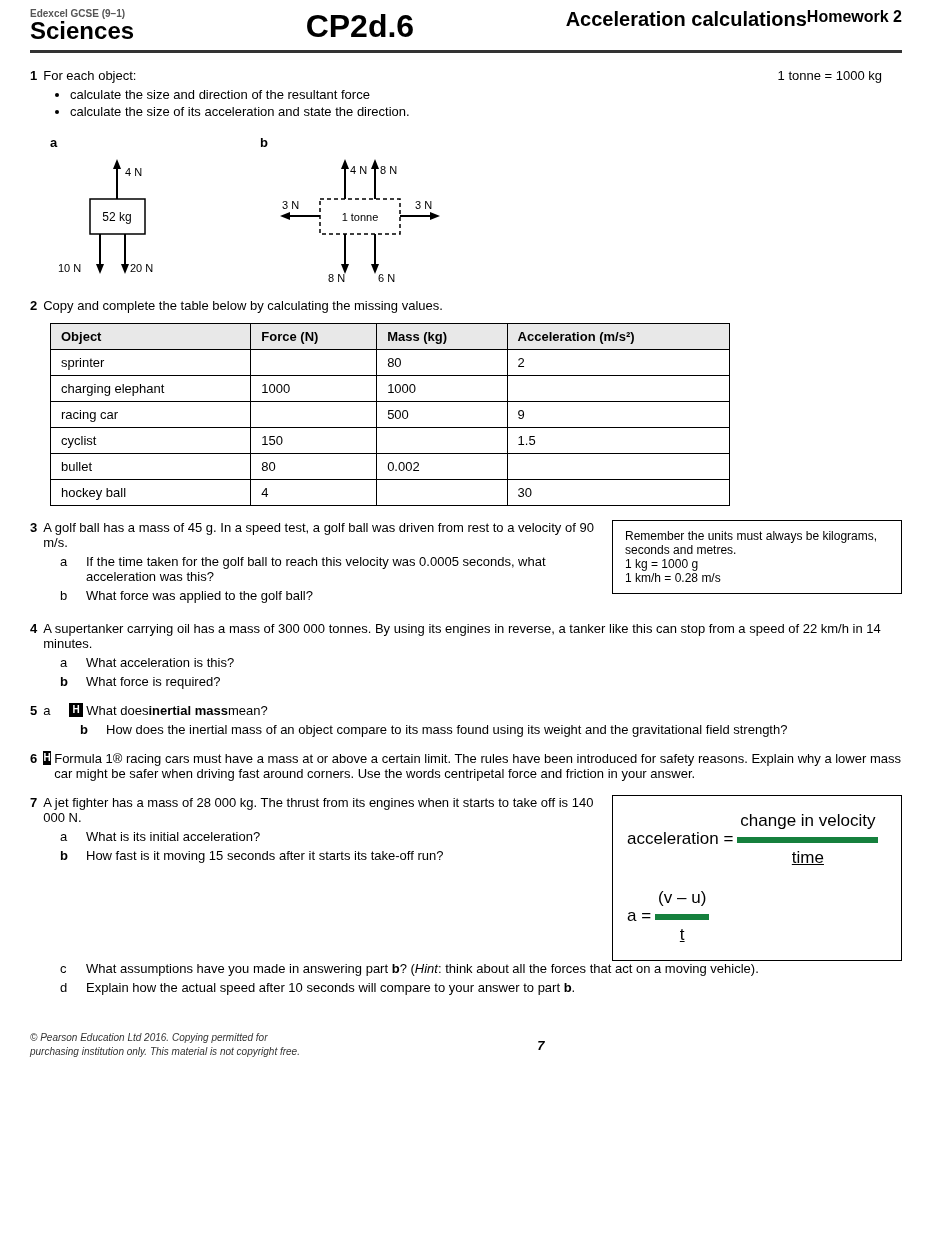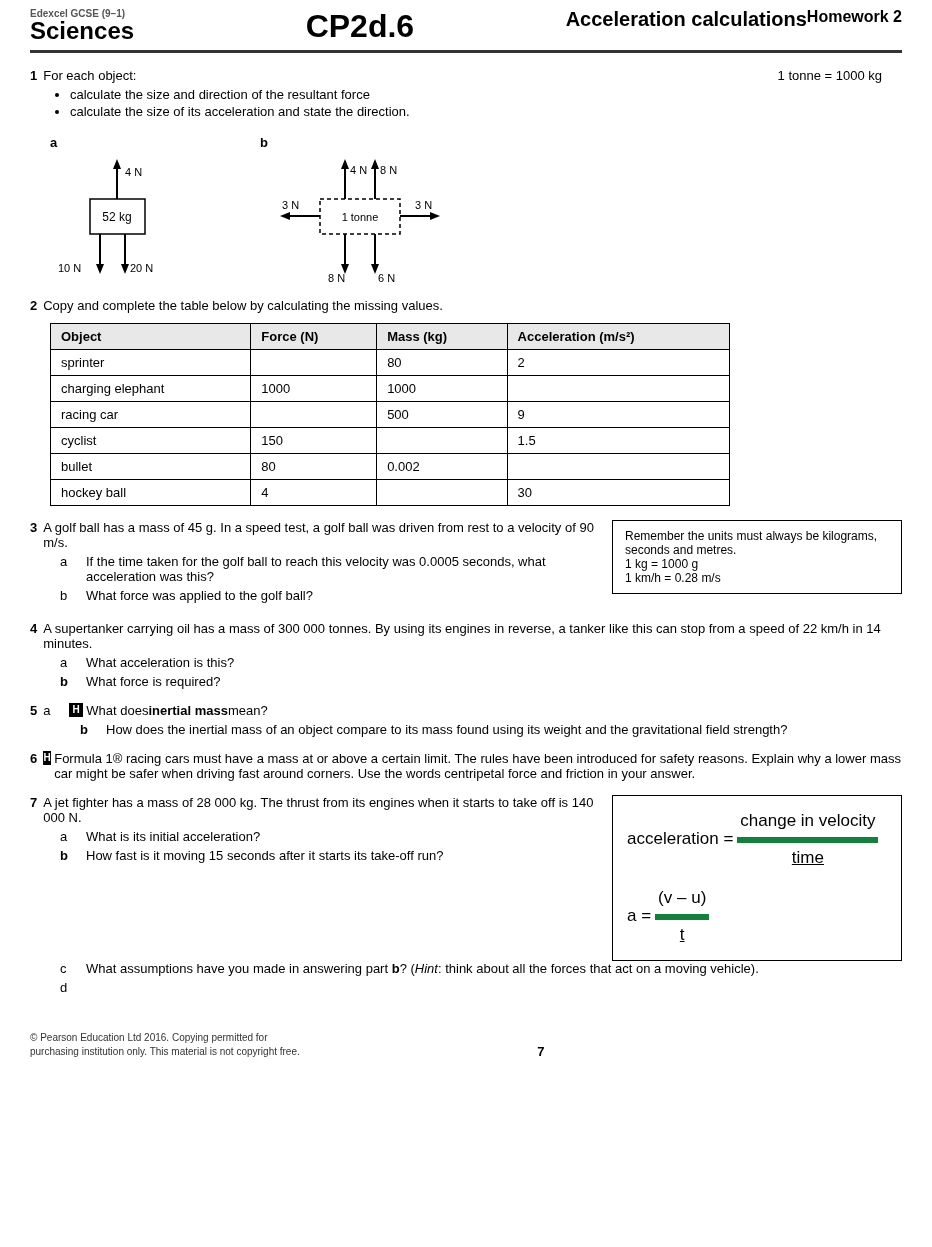--- a/index.html
+++ b/index.html
@@ -205,24 +205,25 @@
       text-align: center;
       line-height: 14px;
       margin-right: 3px;
       vertical-align: middle;
     }
 
     
     .footer {
       display: flex;
       justify-content: space-between;
-      align-items: flex-end;
+      align-items: center;
       margin-top: 30px;
       padding-top: 6px;
       border-top: none;
+      font-style: italic;
     }
     .footer-left {
       font-size: 10px;
       color: #333;
       line-height: 1.4;
     }
     .footer-center {
       font-size: 13px;
       font-weight: bold;
     }
@@ -469,20 +470,21 @@
           </span>
         </div>
       </div>
     </div>
     <div class="sub-q">
       <span class="sub-label">c</span>
       <span>What assumptions have you made in answering part <strong>b</strong>? (<em>Hint</em>: think about all the forces that act on a moving vehicle).</span>
     </div>
     <div class="sub-q">
       <span class="sub-label">d</span>
+      <span>Explain how the actual speed after 10 seconds will compare to your answer to part <strong>b</strong>.</span>
     </div>
   </div>
 
   <div class="footer">
     <div class="footer-left" style="white-space: pre-line;">© Pearson Education Ltd 2016. Copying permitted for
 purchasing institution only. This material is not copyright free.</div>
     <div class="footer-center">7</div>
     <div style="width:120px;"></div>
   </div>
 

